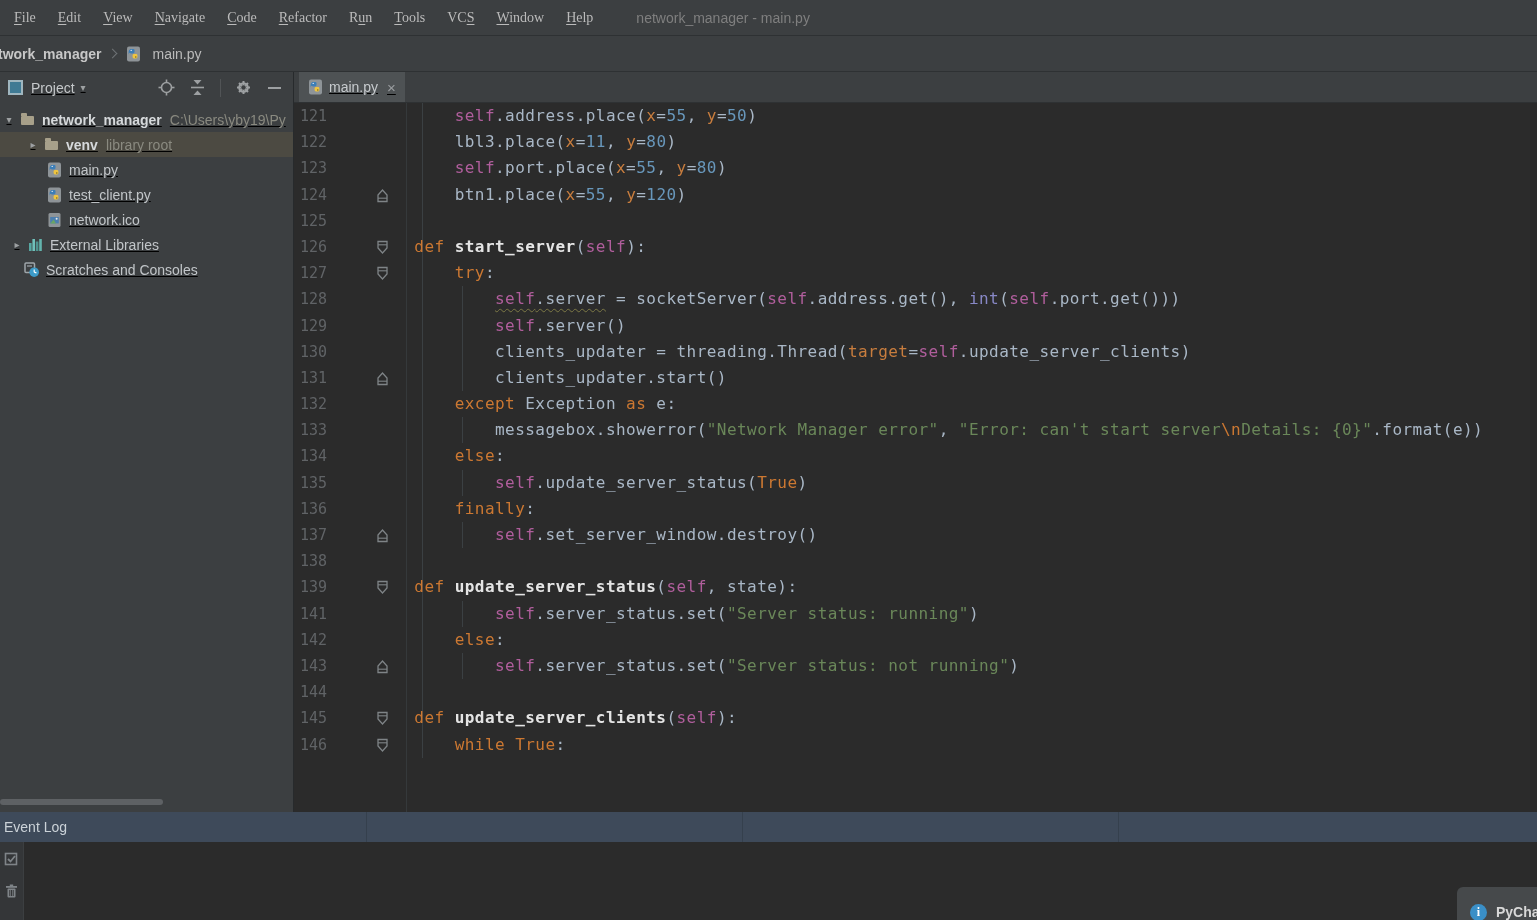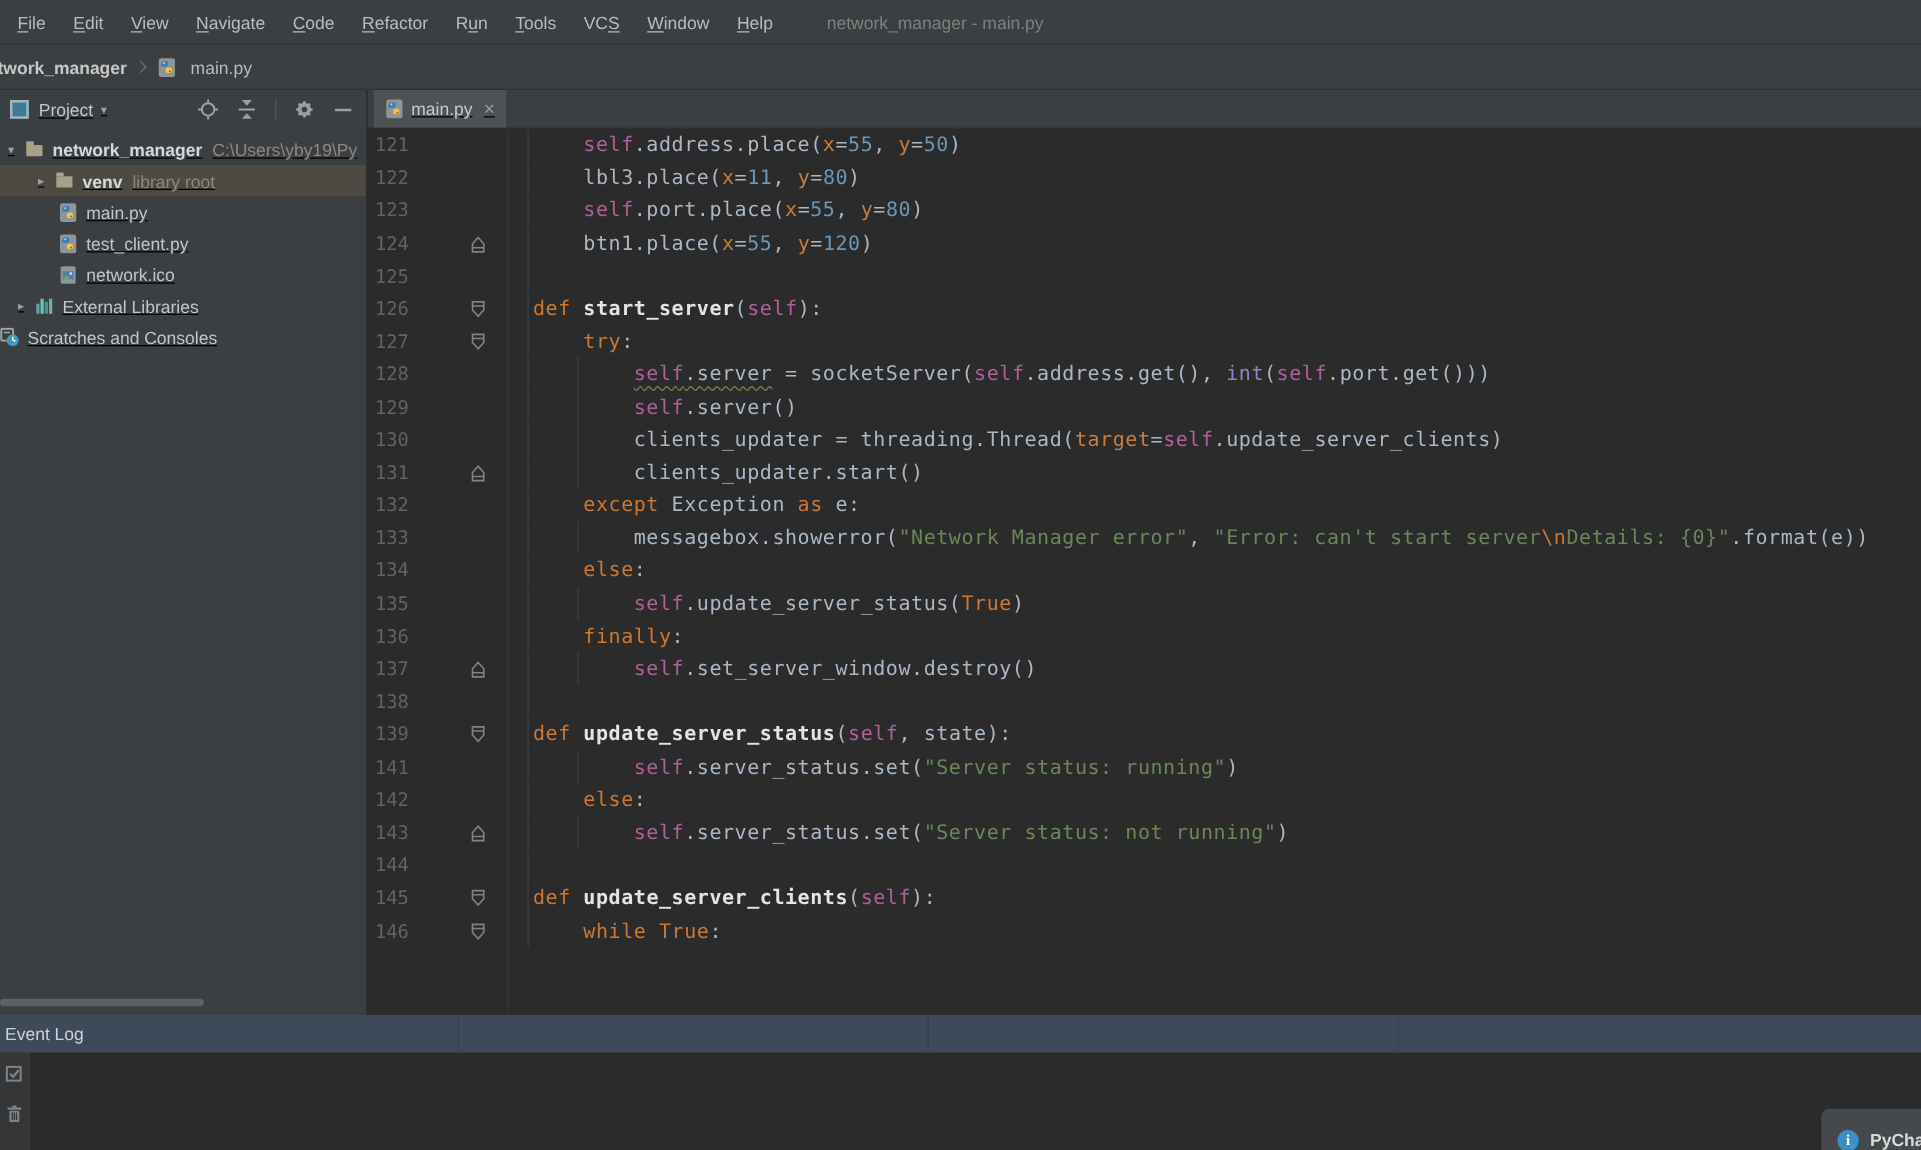--- a/index.html
+++ b/index.html
@@ -52,21 +52,21 @@
   .tab{background:#4E5254;display:flex;align-items:center;padding:0 9px;font-size:14px;color:#C7CBCE;}
   .tab-label{margin:0 9px 0 6px;}
   .tab-close{color:#9A9DA0;font-size:15px;line-height:15px;}
   .editor{position:relative;flex:1;background:#2B2B2B;overflow:hidden;
     font-family:"DejaVu Sans Mono","Liberation Mono",monospace;}
   .gutter-sep{position:absolute;left:112px;top:0;bottom:0;width:1px;background:#35393B;}
   .cline{position:relative;height:26.2px;line-height:26.2px;}
   .lnum{position:absolute;left:0;width:33px;text-align:right;color:#606366;font-size:15px;}
   .fold{position:absolute;left:82px;top:6px;width:13px;height:15px;}
   .guide{position:absolute;top:0;bottom:0;width:1px;background:#3B4043;}
-  .ctext{position:absolute;left:92px;top:0;white-space:pre;font-size:16px;letter-spacing:0.45px;color:#A9B7C6;}
+  .ctext{position:absolute;left:80px;top:0;white-space:pre;font-size:16px;letter-spacing:0.45px;color:#A9B7C6;}
   .tk.kw{color:#CC7832;}
   .tk.self{color:#B05E9C;}
   .tk.num{color:#6897BB;}
   .tk.str{color:#6A8759;}
   .tk.esc{color:#CC7832;}
   .tk.arg{color:#C87D3E;}
   .tk.bi{color:#8888C6;}
   .tk.fn{color:#E4E4E4;font-weight:bold;}
   .tk.wv{text-decoration:underline wavy #7C7845;text-decoration-thickness:1px;text-underline-offset:4px;}
   
@@ -83,21 +83,21 @@
     border-radius:6px 0 0 0;display:flex;align-items:center;padding-left:13px;box-sizing:border-box;}
   .ninfo{width:17px;height:17px;border-radius:50%;background:#3A8FC7;color:#FFFFFF;font-weight:bold;
     font-size:12px;display:flex;align-items:center;justify-content:center;flex:none;font-family:"Liberation Serif",serif;}
   .ntext{color:#D8D8D8;font-weight:bold;font-size:14px;margin-left:9px;white-space:nowrap;}
   svg{display:block;}
 </style>
 </head>
 <body>
 
 <div class="titlebar">
-  <div style="display:flex;align-items:center;padding-left:3px;" id="menu-bar">
+  <div style="display:flex;align-items:center;padding-left:3px;font-family:Liberation Serif, serif;" id="menu-bar">
       <span class="menu-item"><u>F</u>ile</span>
       <span class="menu-item"><u>E</u>dit</span>
       <span class="menu-item"><u>V</u>iew</span>
       <span class="menu-item"><u>N</u>avigate</span>
       <span class="menu-item"><u>C</u>ode</span>
       <span class="menu-item"><u>R</u>efactor</span>
       <span class="menu-item">R<u>u</u>n</span>
       <span class="menu-item"><u>T</u>ools</span>
       <span class="menu-item">VC<u>S</u></span>
       <span class="menu-item"><u>W</u>indow</span>
@@ -223,21 +223,21 @@
           <span class="ticon">
             <svg width="16" height="16" viewBox="0 0 16 16">
               <rect x="1" y="6" width="2.6" height="8" fill="#57A7A2"></rect>
               <rect x="4.4" y="2" width="2.6" height="12" fill="#6FC0BA"></rect>
               <rect x="7.8" y="4.5" width="2.6" height="9.5" fill="#4E938E"></rect>
               <rect x="11.2" y="2" width="2.6" height="12" fill="#63B3AD"></rect>
             </svg>
           </span>
           <span class="tname">External Libraries</span>
         </div>
-        <div class="trow" style="">
+        <div class="trow" style="padding-left: 24px;">
           <span class="ticon">
             <svg width="16" height="16" viewBox="0 0 16 16">
               <rect x="1" y="1" width="9.5" height="9.5" rx="1" fill="none" stroke="#9FA6AA" stroke-width="1.5"></rect>
               <line x1="3" y1="4" x2="8" y2="4" stroke="#9FA6AA" stroke-width="1.2"></line>
               <circle cx="10.2" cy="10.2" r="4.8" fill="#3D9BC8"></circle>
               <line x1="10.2" y1="10.2" x2="10.2" y2="7.4" stroke="#fff" stroke-width="1.2"></line>
               <line x1="10.2" y1="10.2" x2="12.4" y2="10.8" stroke="#fff" stroke-width="1.2"></line>
             </svg>
           </span>
           <span class="tname">Scratches and Consoles</span>

